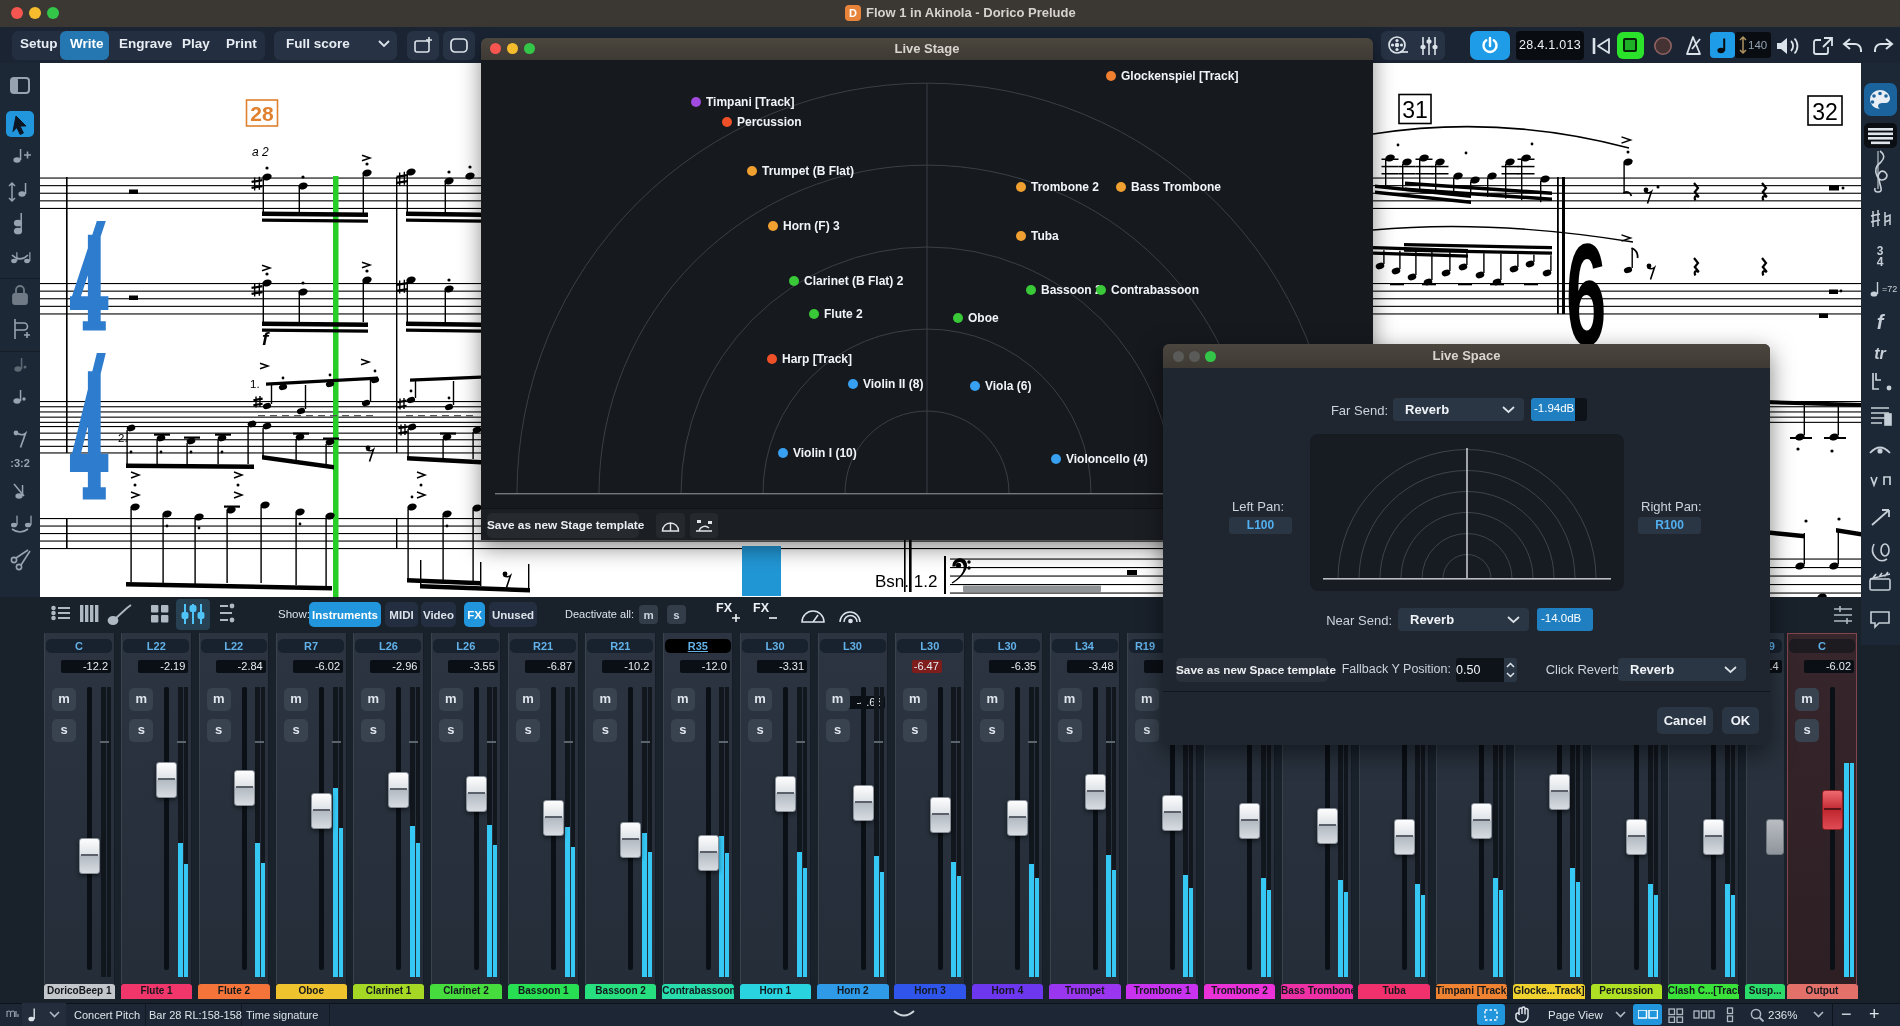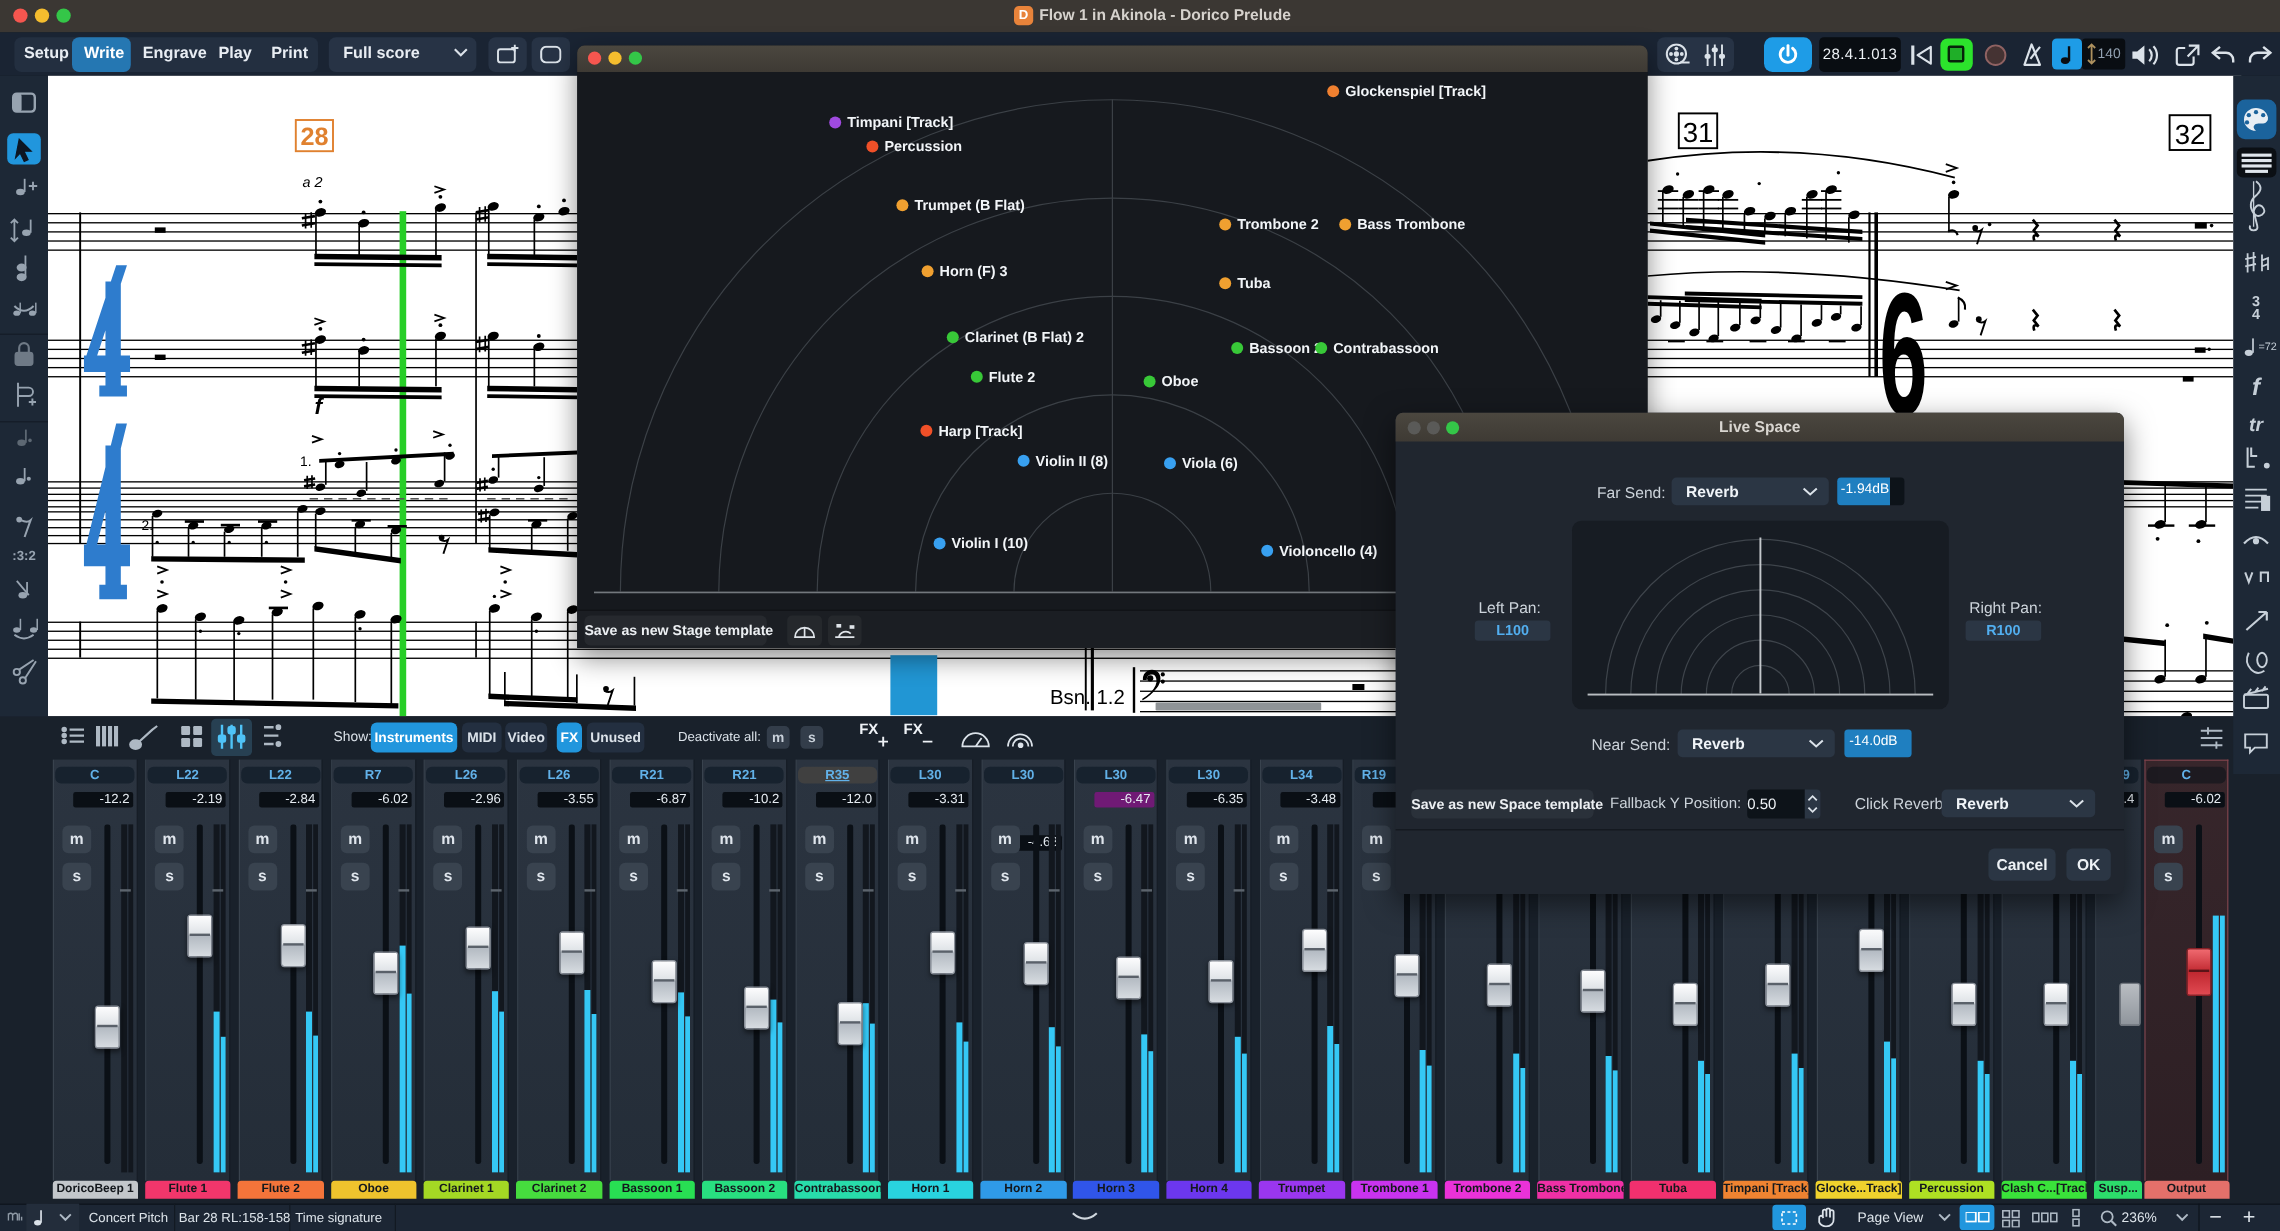--- a/index.html
+++ b/index.html
@@ -618,20 +618,21 @@
         <rect x="9" y="516" width="20" height="11" rx="1.5"></rect>
         <path d="M9,516 l20,-5 M12,515 l3,-4 M18,514 l3,-4 M24,513 l3,-4"></path>
       </g>
       <path d="M10,549 h18 v11 h-10 l-4,4 v-4 h-4 Z" stroke="#c6cfd8" stroke-width="1.6" fill="none"></path>
     </svg>
     <div class="abs" style="left:481px;top:38px;width:892px;height:502px;z-index:40;box-shadow:0 8px 22px rgba(0,0,0,.45);background:#16191e;border-radius:6px 6px 0 0;">
       <div class="abs" style="left:0;top:0;width:892px;height:22px;background:linear-gradient(#4b473f,#3e3a34);border-radius:6px 6px 0 0;"></div>
       <span class="abs tl" style="left:9px;top:5px;width:11px;height:11px;background:#f6564f;"></span>
       <span class="abs tl" style="left:26px;top:5px;width:11px;height:11px;background:#f5bd2e;"></span>
       <span class="abs tl" style="left:43px;top:5px;width:11px;height:11px;background:#34c648;"></span>
+      <div class="abs" style="left:0;top:3px;width:892px;text-align:center;color:#d8d5d0;font-size:13px;font-weight:bold;">Live Stage</div>
       <svg class="abs" style="left:0;top:22px;" width="892" height="448" viewBox="0 0 892 448">
         <rect x="0" y="0" width="892" height="448" fill="#16191e"></rect>
         <path d="M 364,433 A 82,82 0 0 1 528,433" fill="none" stroke="#3b4046" stroke-width="1"></path>
         <path d="M 282,433 A 164,164 0 0 1 610,433" fill="none" stroke="#3b4046" stroke-width="1"></path>
         <path d="M 200,433 A 246,246 0 0 1 692,433" fill="none" stroke="#3b4046" stroke-width="1"></path>
         <path d="M 118,433 A 328,328 0 0 1 774,433" fill="none" stroke="#3b4046" stroke-width="1"></path>
         <path d="M 36,433 A 410,410 0 0 1 856,433" fill="none" stroke="#3b4046" stroke-width="1"></path>
         <path d="M446,23 V433" stroke="#3b4046" stroke-width="1"></path>
         <rect x="14" y="433" width="864" height="1.4" fill="#73787d"></rect>
       </svg>
@@ -856,21 +857,21 @@
     <div class="abs" style="left:628.4px;top:687px;width:5px;height:283px;background:#0b1016;border-radius:2px;z-index:12;"></div>
     <div class="abs" style="left:641.9px;top:687px;width:5px;height:290px;background:#12171e;z-index:12;"></div>
     <div class="abs" style="left:647.9px;top:687px;width:4px;height:290px;background:#12171e;z-index:12;"></div>
     <div class="abs" style="left:641.4px;top:741px;width:9px;height:2px;background:#5c646d;z-index:12;"></div>
     <div class="abs" style="left:641.9px;top:833px;width:5px;height:144px;background:#35c8f5;z-index:13;"></div>
     <div class="abs" style="left:647.9px;top:852px;width:4px;height:125px;background:#35c8f5;z-index:13;"></div>
     <div class="abs" style="left:620.4px;top:822px;width:21px;height:36px;background:linear-gradient(#fdfdfe,#dfe3e7 45%,#b3bac2 50%,#d7dce1);border:1px solid #8a9099;border-radius:3px;z-index:14;box-shadow:0 2px 4px rgba(0,0,0,.5);"></div>
     <div class="abs" style="left:622.4px;top:838px;width:17px;height:2px;background:#5a616a;z-index:15;"></div>
     <div class="abs" style="left:584.9px;top:984px;width:71.5px;height:14.5px;background:#28df80;border-radius:3px 3px 0 0;color:#14181d;font-size:10px;font-weight:bold;text-align:center;line-height:14.5px;white-space:nowrap;overflow:hidden;z-index:12;">Bassoon 2</div>
     <div class="abs" style="left:662.8px;top:633px;width:70.5px;height:351px;background:linear-gradient(#2b3440,#242d38);border-left:1px solid #39434e;border-right:1px solid #161d26;z-index:11;"></div>
-    <div class="abs" style="left:664.8px;top:639px;width:66px;height:14px;background:#404040;border-radius:5px;color:#62b1e8;font-size:11px;font-weight:bold;text-align:center;line-height:14px;z-index:12;text-decoration:underline;">R35</div>
+    <div class="abs" style="left:664.8px;top:639px;width:66px;height:14px;background:#000000;border-radius:5px;color:#62b1e8;font-size:11px;font-weight:bold;text-align:center;line-height:14px;z-index:12;text-decoration:underline;">R35</div>
     <div class="abs" style="left:679.8px;top:660px;width:50px;height:13px;background:#0a0f15;border-radius:2px;color:#e6ecf2;font-size:11px;text-align:right;line-height:13px;padding-right:3px;z-index:12;">-12.0</div>
     <div class="abs" style="left:670.8px;top:688px;width:24px;height:23px;background:#39434f;border-radius:5px;color:#dfe5ec;font-size:13px;font-weight:bold;text-align:center;line-height:22px;z-index:12;">m</div>
     <div class="abs" style="left:670.8px;top:719px;width:24px;height:23px;background:#39434f;border-radius:5px;color:#dfe5ec;font-size:13px;font-weight:bold;text-align:center;line-height:22px;z-index:12;">s</div>
     <div class="abs" style="left:705.8px;top:687px;width:5px;height:283px;background:#0b1016;border-radius:2px;z-index:12;"></div>
     <div class="abs" style="left:719.3px;top:687px;width:5px;height:290px;background:#12171e;z-index:12;"></div>
     <div class="abs" style="left:725.3px;top:687px;width:4px;height:290px;background:#12171e;z-index:12;"></div>
     <div class="abs" style="left:718.8px;top:741px;width:9px;height:2px;background:#5c646d;z-index:12;"></div>
     <div class="abs" style="left:719.3px;top:836px;width:5px;height:141px;background:#35c8f5;z-index:13;"></div>
     <div class="abs" style="left:725.3px;top:853px;width:4px;height:124px;background:#35c8f5;z-index:13;"></div>
     <div class="abs" style="left:697.8px;top:835px;width:21px;height:36px;background:linear-gradient(#fdfdfe,#dfe3e7 45%,#b3bac2 50%,#d7dce1);border:1px solid #8a9099;border-radius:3px;z-index:14;box-shadow:0 2px 4px rgba(0,0,0,.5);"></div>
@@ -899,21 +900,21 @@
     <div class="abs" style="left:874.0px;top:687px;width:5px;height:290px;background:#12171e;z-index:12;"></div>
     <div class="abs" style="left:880.0px;top:687px;width:4px;height:290px;background:#12171e;z-index:12;"></div>
     <div class="abs" style="left:873.5px;top:741px;width:9px;height:2px;background:#5c646d;z-index:12;"></div>
     <div class="abs" style="left:874.0px;top:856px;width:5px;height:121px;background:#35c8f5;z-index:13;"></div>
     <div class="abs" style="left:880.0px;top:872px;width:4px;height:105px;background:#35c8f5;z-index:13;"></div>
     <div class="abs" style="left:852.5px;top:785px;width:21px;height:36px;background:linear-gradient(#fdfdfe,#dfe3e7 45%,#b3bac2 50%,#d7dce1);border:1px solid #8a9099;border-radius:3px;z-index:14;box-shadow:0 2px 4px rgba(0,0,0,.5);"></div>
     <div class="abs" style="left:854.5px;top:801px;width:17px;height:2px;background:#5a616a;z-index:15;"></div>
     <div class="abs" style="left:817.0px;top:984px;width:71.5px;height:14.5px;background:#2f9ae8;border-radius:3px 3px 0 0;color:#14181d;font-size:10px;font-weight:bold;text-align:center;line-height:14.5px;white-space:nowrap;overflow:hidden;z-index:12;">Horn 2</div>
     <div class="abs" style="left:894.8px;top:633px;width:70.5px;height:351px;background:linear-gradient(#2b3440,#242d38);border-left:1px solid #39434e;border-right:1px solid #161d26;z-index:11;"></div>
     <div class="abs" style="left:896.8px;top:639px;width:66px;height:14px;background:#17222e;border-radius:5px;color:#62b1e8;font-size:11px;font-weight:bold;text-align:center;line-height:14px;z-index:12;">L30</div>
-    <div class="abs" style="left:911.8px;top:660px;width:50px;height:13px;background:#701a75;border-radius:2px;color:#e6ecf2;font-size:11px;text-align:right;line-height:13px;padding-right:3px;z-index:12;">-6.47</div>
+    <div class="abs" style="left:911.8px;top:660px;width:30px;height:13px;background:#7f1d1d;border-radius:2px;color:#e6ecf2;font-size:11px;text-align:right;line-height:13px;padding-right:3px;z-index:12;">-6.47</div>
     <div class="abs" style="left:902.8px;top:688px;width:24px;height:23px;background:#39434f;border-radius:5px;color:#dfe5ec;font-size:13px;font-weight:bold;text-align:center;line-height:22px;z-index:12;">m</div>
     <div class="abs" style="left:902.8px;top:719px;width:24px;height:23px;background:#39434f;border-radius:5px;color:#dfe5ec;font-size:13px;font-weight:bold;text-align:center;line-height:22px;z-index:12;">s</div>
     <div class="abs" style="left:937.8px;top:687px;width:5px;height:283px;background:#0b1016;border-radius:2px;z-index:12;"></div>
     <div class="abs" style="left:951.3px;top:687px;width:5px;height:290px;background:#12171e;z-index:12;"></div>
     <div class="abs" style="left:957.3px;top:687px;width:4px;height:290px;background:#12171e;z-index:12;"></div>
     <div class="abs" style="left:950.8px;top:741px;width:9px;height:2px;background:#5c646d;z-index:12;"></div>
     <div class="abs" style="left:951.3px;top:862px;width:5px;height:115px;background:#35c8f5;z-index:13;"></div>
     <div class="abs" style="left:957.3px;top:876px;width:4px;height:101px;background:#35c8f5;z-index:13;"></div>
     <div class="abs" style="left:929.8px;top:797px;width:21px;height:36px;background:linear-gradient(#fdfdfe,#dfe3e7 45%,#b3bac2 50%,#d7dce1);border:1px solid #8a9099;border-radius:3px;z-index:14;box-shadow:0 2px 4px rgba(0,0,0,.5);"></div>
     <div class="abs" style="left:931.8px;top:813px;width:17px;height:2px;background:#5a616a;z-index:15;"></div>

